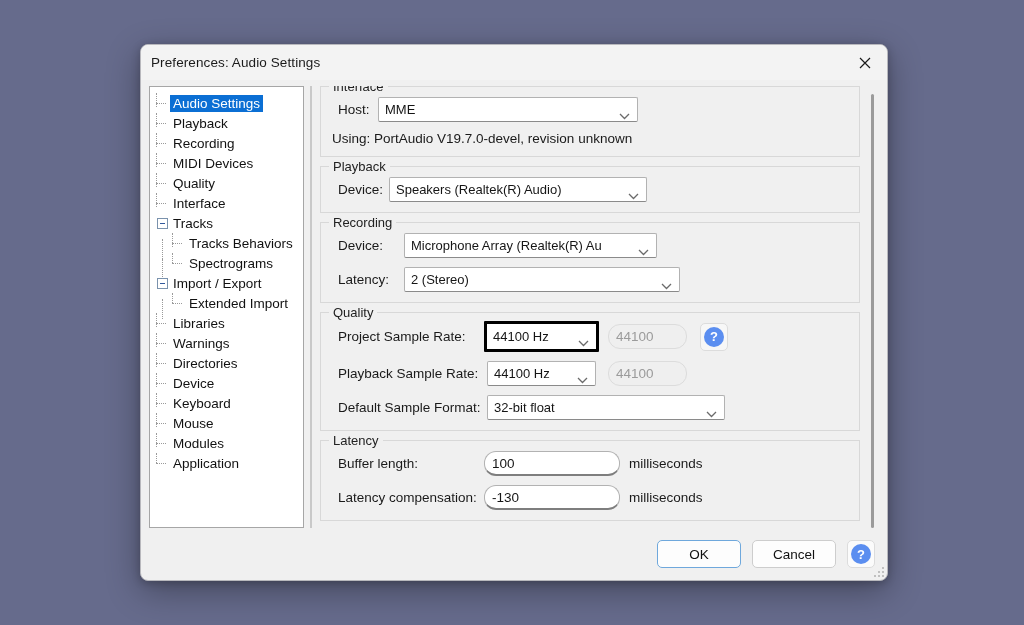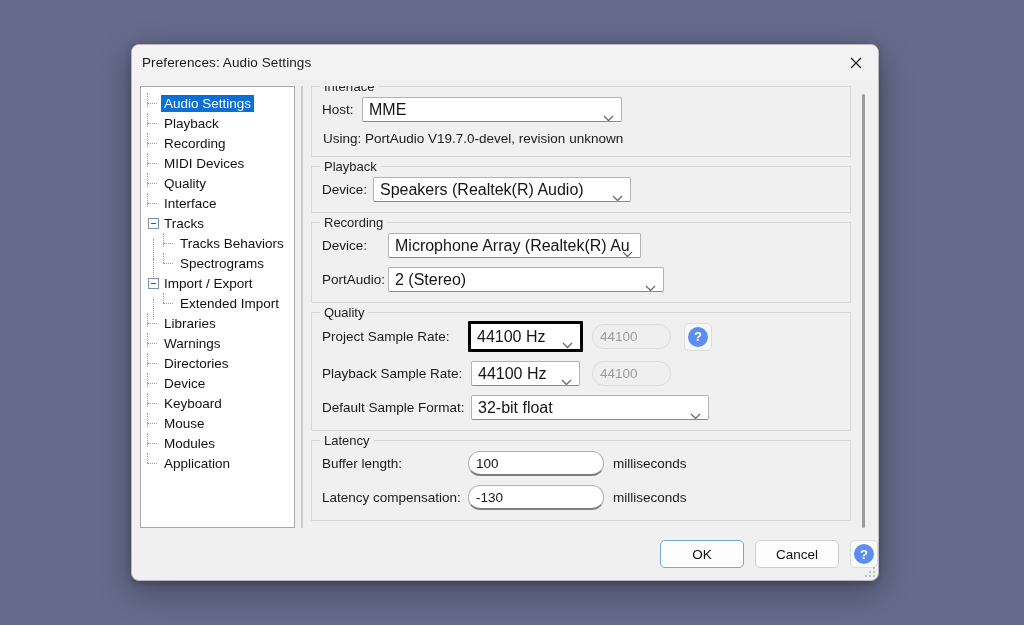--- a/index.html
+++ b/index.html
@@ -11,21 +11,21 @@
   body {
     background: #666b8c;
     font-family: "Liberation Sans", sans-serif;
     font-size: 13px;
     color: #1a1a1a;
   }
 
   
   #dialog {
     position: absolute;
-    left: 131px; top: 44px;
+    left: 140px; top: 44px;
     width: 748px; height: 537px;
     background: #f0f0f0;
     border-radius: 8px;
     border: 1px solid #b8b8bd;
     box-shadow: 0 10px 34px rgba(0,0,0,0.33), 0 2px 8px rgba(0,0,0,0.22);
     display: flex;
     flex-direction: column;
     overflow: hidden;
   }
 
@@ -175,39 +175,40 @@
     top: -8px; left: 8px;
     background: #f0f0f0;
     padding: 0 4px;
     font-size: 13px;
     color: #222;
   }
   .row {
     display: flex;
     align-items: center;
     margin-top: 9px;
+    margin-left: 7px;
   }
   .row:first-of-type { margin-top: 6px; }
   .lbl {
     font-size: 13.5px;
     color: #1a1a1a;
     white-space: nowrap;
   }
 
   
   .combo {
     height: 25px;
     background: #ffffff;
     border: 1px solid #b2b2b2;
     border-bottom-color: #8a8a8a;
     border-radius: 2px;
     display: flex;
     align-items: center;
     padding: 0 6px;
-    font-size: 16px;
+    font-size: 13px;
     color: #151515;
     position: relative;
     white-space: nowrap;
     overflow: hidden;
   }
   .combo .chev {
     position: absolute;
     right: 7px; top: 50%;
     margin-top: -2px;
   }
@@ -264,21 +265,21 @@
     margin-left: 1px;
   }
 
   
   #footer {
     flex: 0 0 52px;
     height: 52px;
     display: flex;
     align-items: center;
     justify-content: flex-end;
-    padding-right: 0;
+    padding-right: 12px;
     position: relative;
   }
   .btn {
     height: 28px;
     min-width: 84px;
     background: #fdfdfd;
     border: 1px solid #cdcdcd;
     border-radius: 5px;
     font-size: 13.5px;
     color: #111;
@@ -448,21 +449,21 @@
             <div class="combo" style="width:253px">
               <span>Microphone Array (Realtek(R) Au</span>
               <span class="chev">
                 <svg width="11" height="7" viewBox="0 0 11 7">
                     <path d="M1 1 L5.5 5.5 L10 1" stroke="#6b6b6b" stroke-width="1.3" fill="none"></path>
                   </svg>
               </span>
             </div>
           </div>
           <div class="row">
-            <span class="lbl" style="width:66px">PortAudio:</span>
+            <span class="lbl" style="width:66px">Latency:</span>
             <div class="combo" style="width:276px">
               <span>2 (Stereo)</span>
               <span class="chev">
                 <svg width="11" height="7" viewBox="0 0 11 7">
                     <path d="M1 1 L5.5 5.5 L10 1" stroke="#6b6b6b" stroke-width="1.3" fill="none"></path>
                   </svg>
               </span>
             </div>
           </div>
         </div>

